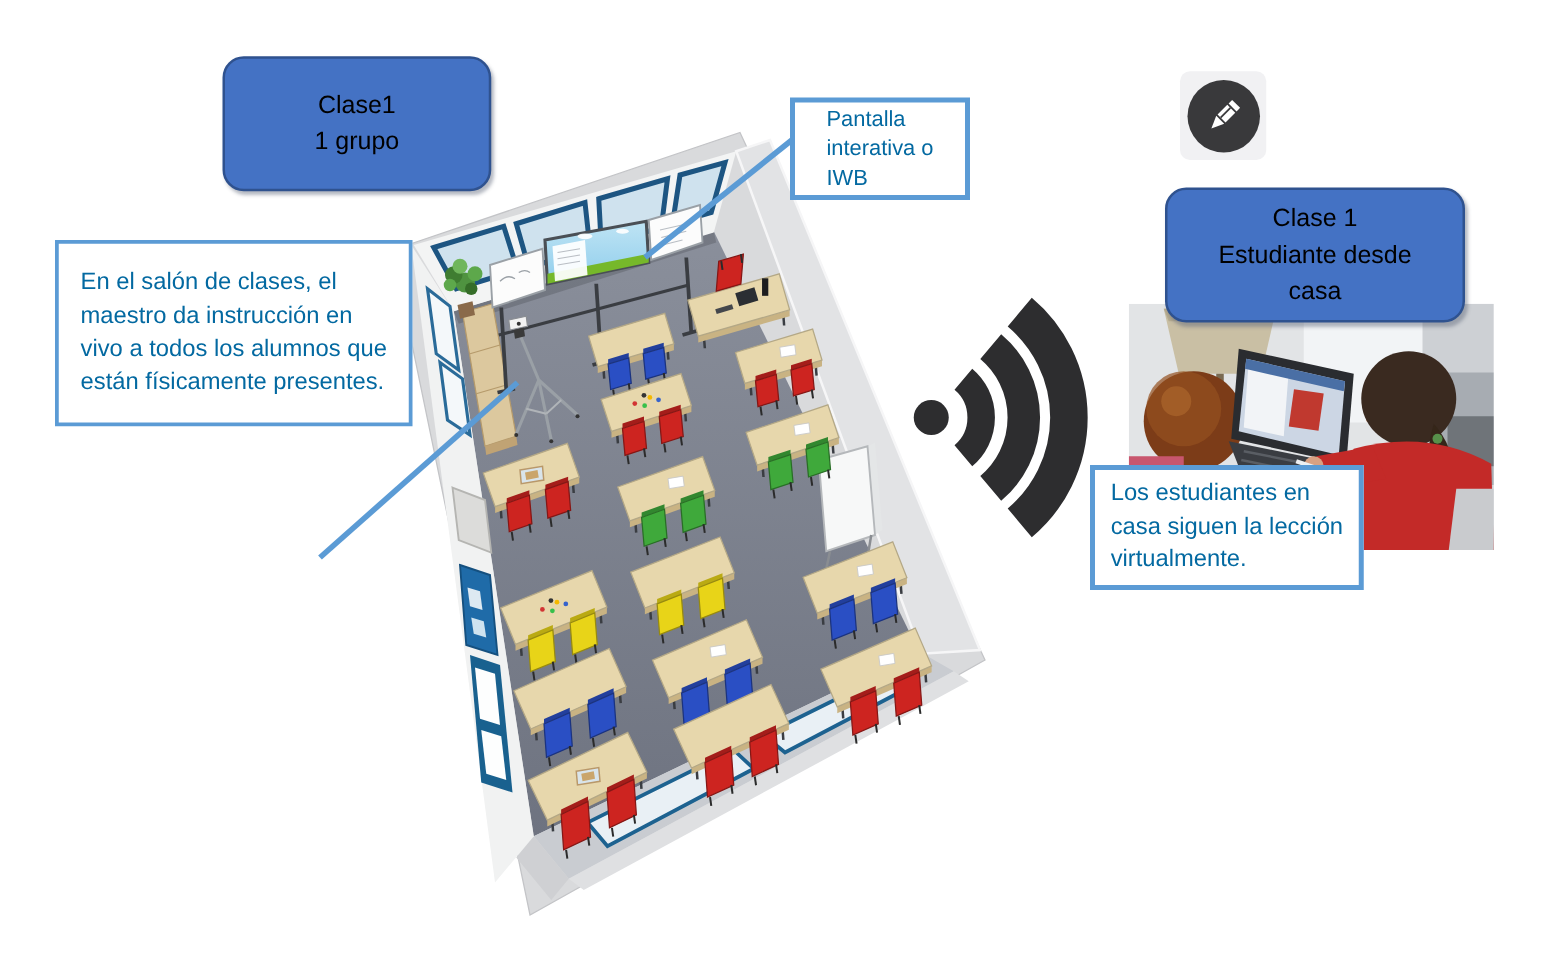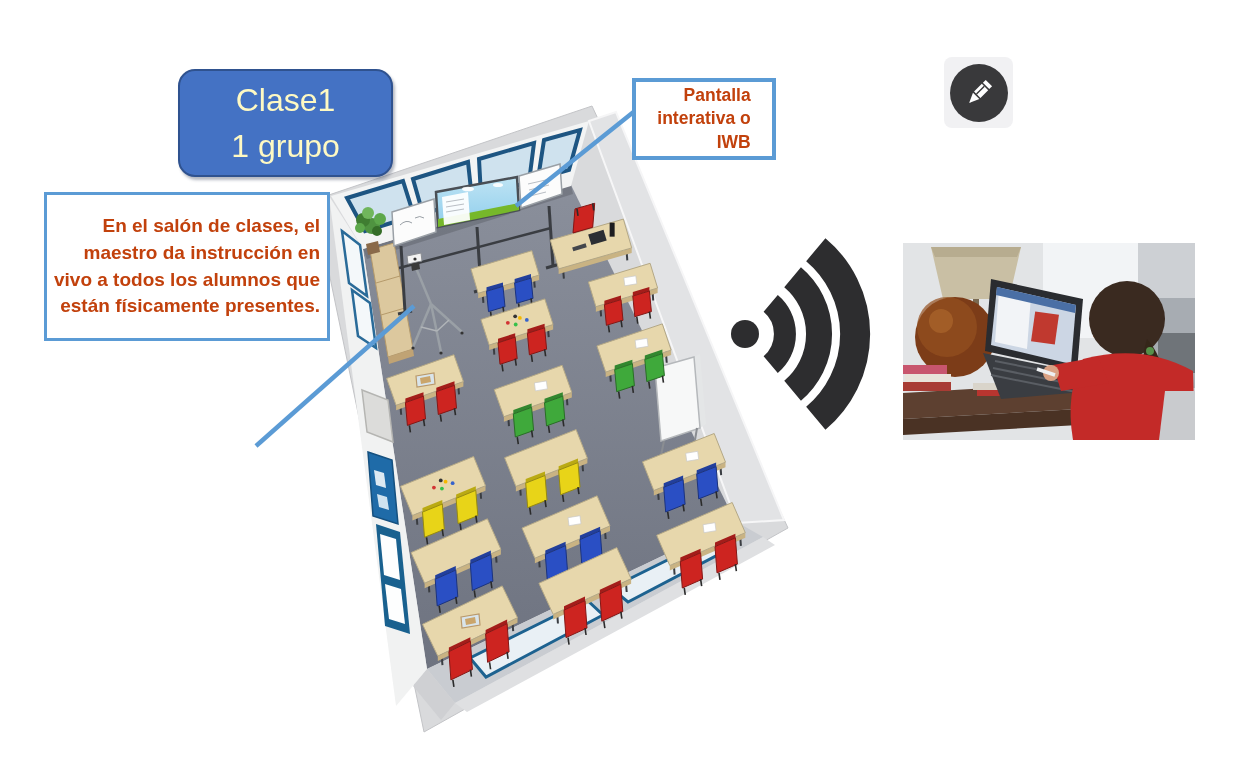--- a/index.html
+++ b/index.html
@@ -2,31 +2,30 @@
 <html><head>
 <meta charset="utf-8">
 <style>
   html,body{margin:0;padding:0;background:#fff;}
   body{font-family:"Liberation Sans", sans-serif;}
   #canvas{position:relative;width:1241px;height:774px;background:#fff;overflow:hidden;}
   #scene{position:absolute;left:0;top:0;z-index:1;}
   .bluebox{
     position:absolute;z-index:4;
     background:#4472C4;border:2.5px solid #2F528F;border-radius:17px;
-    color:#fef9c3;display:flex;align-items:center;justify-content:center;
+    color:#000000;display:flex;align-items:center;justify-content:center;
     text-align:center;white-space:pre-line;
-    font-size:32px;line-height:1.45;
+    font-size:20px;line-height:1.45;
     box-shadow:2px 3px 3px rgba(90,100,120,.45);
-    margin-top:24px;
   }
   .callout{
     position:absolute;z-index:4;
-    background:#fff;color:#c2410c;
+    background:#fff;color:#0369a1;
     display:flex;align-items:center;justify-content:center;
-    text-align:right;white-space:pre-line;font-weight:bold;
+    text-align:left;white-space:pre-line;
   }
   #clase1-box{left:178px;top:45px;width:211px;height:104px;}
   #estudiante-box{left:932px;top:150px;width:236px;height:104px;}
   #pantalla-box{left:632px;top:78px;width:136px;height:74px;border:4px solid #5B9BD5;font-size:17.5px;line-height:1.35;}
   #aula-box{left:44px;top:192px;width:280px;height:143px;border:3px solid #5B9BD5;font-size:19px;line-height:1.4;}
   #webcam-box{left:98px;top:404px;width:151px;height:99px;border:4px solid #5B9BD5;font-size:25px;}
   #estudiantes-box{left:872px;top:372px;width:211px;height:92px;border:4px solid #5B9BD5;font-size:19px;line-height:1.4;}
   #photo{position:absolute;left:903px;top:243px;width:292px;height:197px;z-index:2;}
   #edit-btn{
     position:absolute;left:944px;top:57px;width:69px;height:71px;z-index:4;
@@ -453,21 +452,27 @@
   <div class="callout" id="pantalla-box">Pantalla
 interativa o
 IWB</div>
 
   <div class="callout" id="aula-box">En el salón de clases, el
 maestro da instrucción en
 vivo a todos los alumnos que
 están físicamente presentes.</div>
 
 
-
+  <div class="bluebox" id="estudiante-box">Clase 1
+Estudiante desde
+casa</div>
+
+  <div class="callout" id="estudiantes-box">Los estudiantes en
+casa siguen la lección
+virtualmente.</div>
 
   <div id="edit-btn">
     <svg width="62" height="62" viewBox="0 0 62 62">
       <circle cx="31" cy="31" r="29" fill="#39393B"></circle>
       <g transform="translate(31,31) rotate(45)">
         <rect x="-4.5" y="-14" width="9" height="4" fill="#fff"></rect>
         <rect x="-4.5" y="-8.5" width="9" height="11" fill="#fff"></rect>
         <line x1="-1" y1="-8.5" x2="-1" y2="2.5" stroke="#39393B" stroke-width="1.4"></line>
         <polygon points="-4.5,4 4.5,4 0,14" fill="#fff"></polygon>
       </g>

